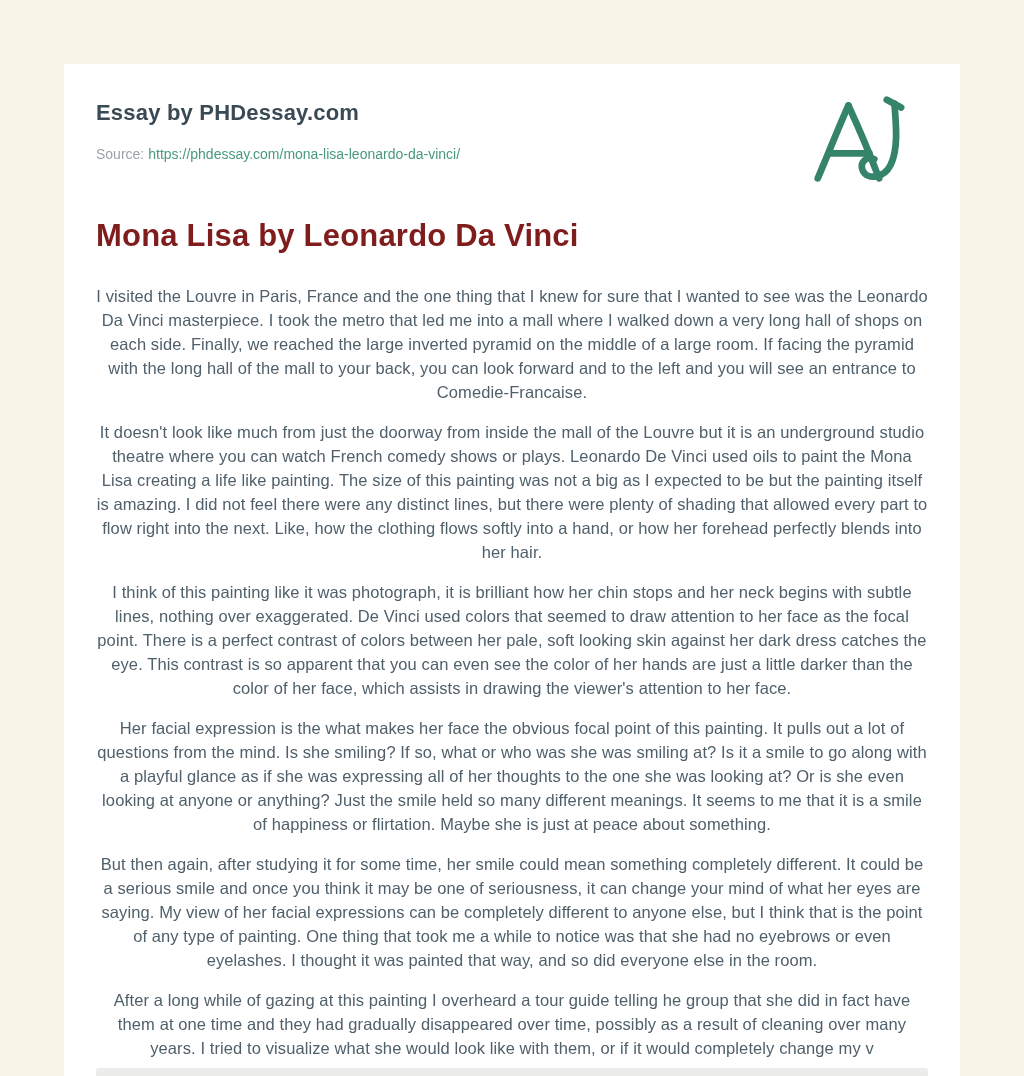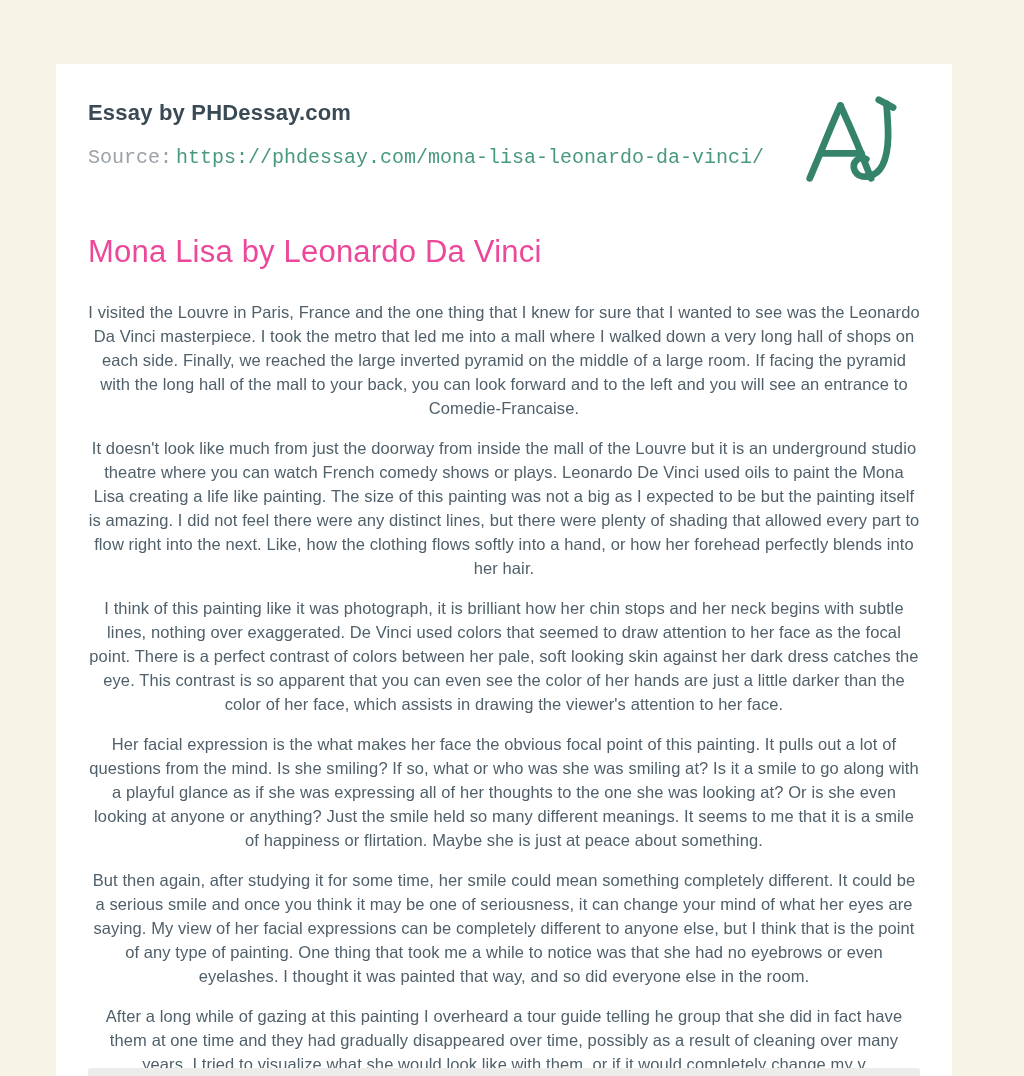--- a/index.html
+++ b/index.html
@@ -6,21 +6,21 @@
   html, body {
     width: 1024px;
     height: 1076px;
     overflow: hidden;
     font-family: "Liberation Sans", "DejaVu Sans", sans-serif;
   }
   body { background: #f8f3e7; position: relative; }
 
   .card {
     position: absolute;
-    left: 56px;
+    left: 64px;
     top: 64px;
     width: 896px;
     height: 1012px;
     background: #ffffff;
     padding: 24px 32px 0 32px;
     overflow: hidden;
   }
 
   .header-row {
     display: flex;
@@ -32,43 +32,42 @@
 
   .site-title {
     font-size: 22px;
     font-weight: 700;
     color: #3a4a54;
     letter-spacing: 0.2px;
     margin-bottom: 20px;
   }
 
   .source-line {
-    font-size: 20px;
+    font-size: 14px;
     color: #9aa2a8;
-    font-family: Liberation Mono, monospace;
   }
   .source-line a {
     color: #48997d;
     text-decoration: none;
     margin-left: 4px;
   }
 
   .logo {
     width: 96px;
     height: 92px;
     margin-right: 22px;
     margin-top: 6px;
     flex: 0 0 auto;
   }
 
   .essay-title {
     font-size: 31px;
-    font-weight: 400;
-    color: #ec4899;
-    margin-top: 48px;
+    font-weight: 700;
+    color: #7f1d1d;
+    margin-top: 32px;
     margin-bottom: 30px;
     letter-spacing: 0.2px;
   }
 
   .essay-body p {
     font-size: 16.5px;
     line-height: 24px;
     color: #50606a;
     margin-bottom: 16px;
     letter-spacing: 0.1px;

